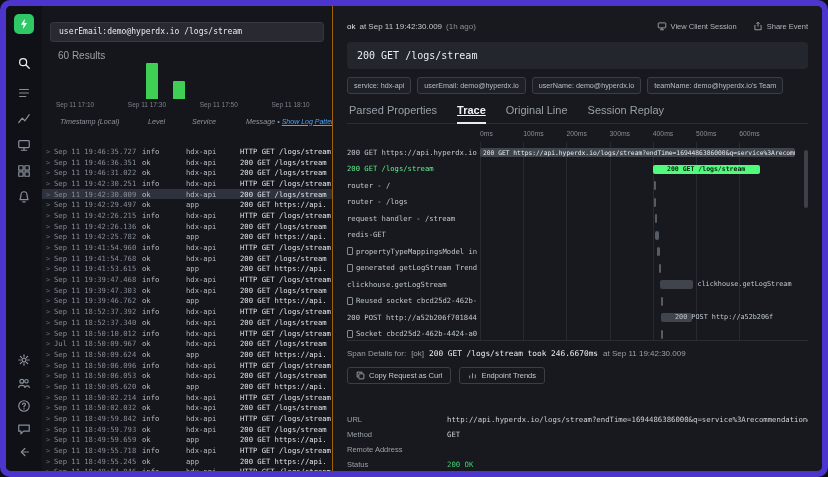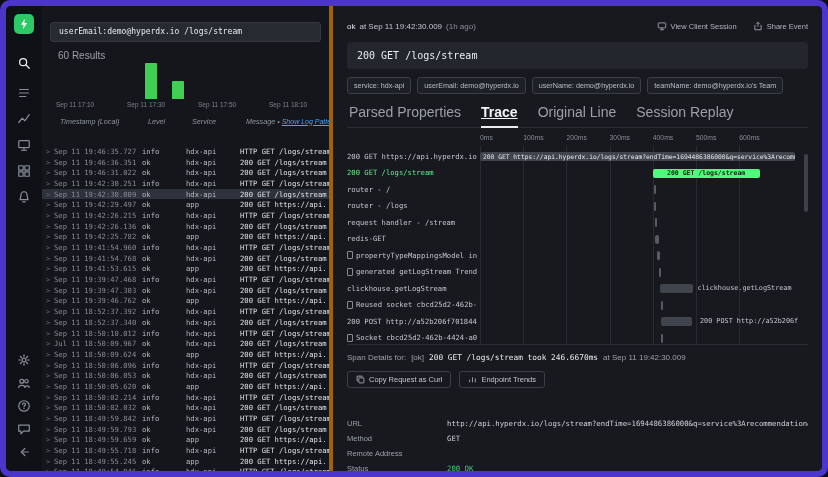--- a/index.html
+++ b/index.html
@@ -11,21 +11,21 @@
   
   .rail { width:36px; background:#0f1116; display:flex; flex-direction:column; align-items:center; padding:8px 0 10px; flex:0 0 36px; }
   .rail .logo { width:20px; height:20px; border-radius:5px; background:#2ec866; display:flex; align-items:center; justify-content:center; }
   .rail-ic { width:18px; height:18px; display:flex; align-items:center; justify-content:center; color:#868d98; }
   .rail-ic.active { color:#e9ecf1; }
   .rail-ic svg { stroke:currentColor; fill:none; stroke-width:1.4; stroke-linecap:round; stroke-linejoin:round; }
   .rail .spacer { flex:1; }
   .mt12{margin-top:12px} .mt20{margin-top:20px} .mt8{margin-top:8px} .mt5{margin-top:5px}
 
   
-  .left-panel { width:291px; flex:0 0 291px; background:#14161b; border-right:4px solid #a16207; position:relative; overflow:hidden; }
+  .left-panel { width:291px; flex:0 0 291px; background:#14161b; border-right:1px solid #a16207; position:relative; overflow:hidden; }
   .searchbar { padding:14px 8px 0; }
   .searchbar input { width:100%; height:20px; background:#272a31; border:1px solid #343841; border-radius:3px;
       color:#e8ebef; font:8px "DejaVu Sans Mono", monospace; padding:0 8px; outline:none; }
   .results-label { font-size:10px; color:#9aa0a8; margin:8px 0 2px 16px; }
   .histogram { position:relative; height:36px; margin:0 10px 0 14px; }
   .hbar { position:absolute; bottom:0; width:12px; background:#3ecf54; border-radius:1px 1px 0 0; }
   .histogram-axis { position:relative; height:10px; margin:2px 10px 0 14px; }
   .histogram-axis .tick { position:absolute; top:0; font-size:6.5px; color:#7d828c; white-space:nowrap; }
 
   .log-header { display:grid; grid-template-columns:12px 88px 44px 54px 1fr; padding:6px 0 3px 6px;
@@ -51,21 +51,21 @@
   .hdr-btn { display:flex; align-items:center; gap:4px; color:#aeb4bc; font-size:7.5px; margin-left:16px; cursor:pointer; }
   .hdr-btn svg { stroke:currentColor; fill:none; stroke-width:1.3; }
 
   .event-title { margin-top:8px; background:#23262d; border-radius:4px; padding:8px 10px;
       font:10px "DejaVu Sans Mono", monospace; color:#e9ecf0; }
 
   .chips { margin-top:8px; display:flex; gap:6px; overflow:hidden; }
   .chip { border:1px solid #3a3e46; background:#1d2026; border-radius:3px; padding:3px 6px;
       font-size:7.2px; color:#b9bfc8; white-space:nowrap; cursor:pointer; }
 
-  .tabs { margin-top:10px; display:flex; gap:20px; font-size:14px; color:#9aa0a8;
+  .tabs { margin-top:10px; display:flex; gap:20px; font-size:11px; color:#9aa0a8;
       border-bottom:1px solid #2a2d34; padding:0 2px 7px; }
   .tab { cursor:pointer; position:relative; }
   .tab.active { color:#f1f3f5; font-weight:bold;text-decoration:underline; }
   .tab.active::after { content:""; position:absolute; left:0; right:0; bottom:-8px; height:2px; background:#e9ecef; }
 
   .trace { position:relative; height:212px; margin-top:4px; overflow:hidden; }
   .trace-axis span { position:absolute; top:2px; font-size:6.8px; color:#868c96; }
   .gline { position:absolute; top:14px; bottom:0; width:1px; background:#262a31; }
   .trace-rows { position:absolute; left:0; right:0; top:16px; bottom:0; }
   .trow { position:relative; height:16.5px; cursor:pointer; }
@@ -548,21 +548,21 @@
                 <span class="doc-ic"></span>
                 <span>Reused socket cbcd25d2-462b-44</span>
               </div>
               <div class="tbar tiny" style="left: 313.576px; width: 2px;"></div>
             </div>
             <div class="trow">
               <div class="tlabel">
                 <span>200 POST http://a52b206f701844a4</span>
               </div>
               <div class="tbar gray" style="left: 313.576px; width: 31.104px;"></div>
-              <span class="rtext" style="left: 353px;">200 POST http://a52b206f</span>
+              <span class="rtext" style="left: 328px;">200 POST http://a52b206f</span>
             </div>
             <div class="trow">
               <div class="tlabel">
                 <span class="doc-ic"></span>
                 <span>Socket cbcd25d2-462b-4424-a0b4</span>
               </div>
               <div class="tbar tiny" style="left: 314.44px; width: 2px;"></div>
             </div>
           </div>
         <div class="vscroll"></div>

